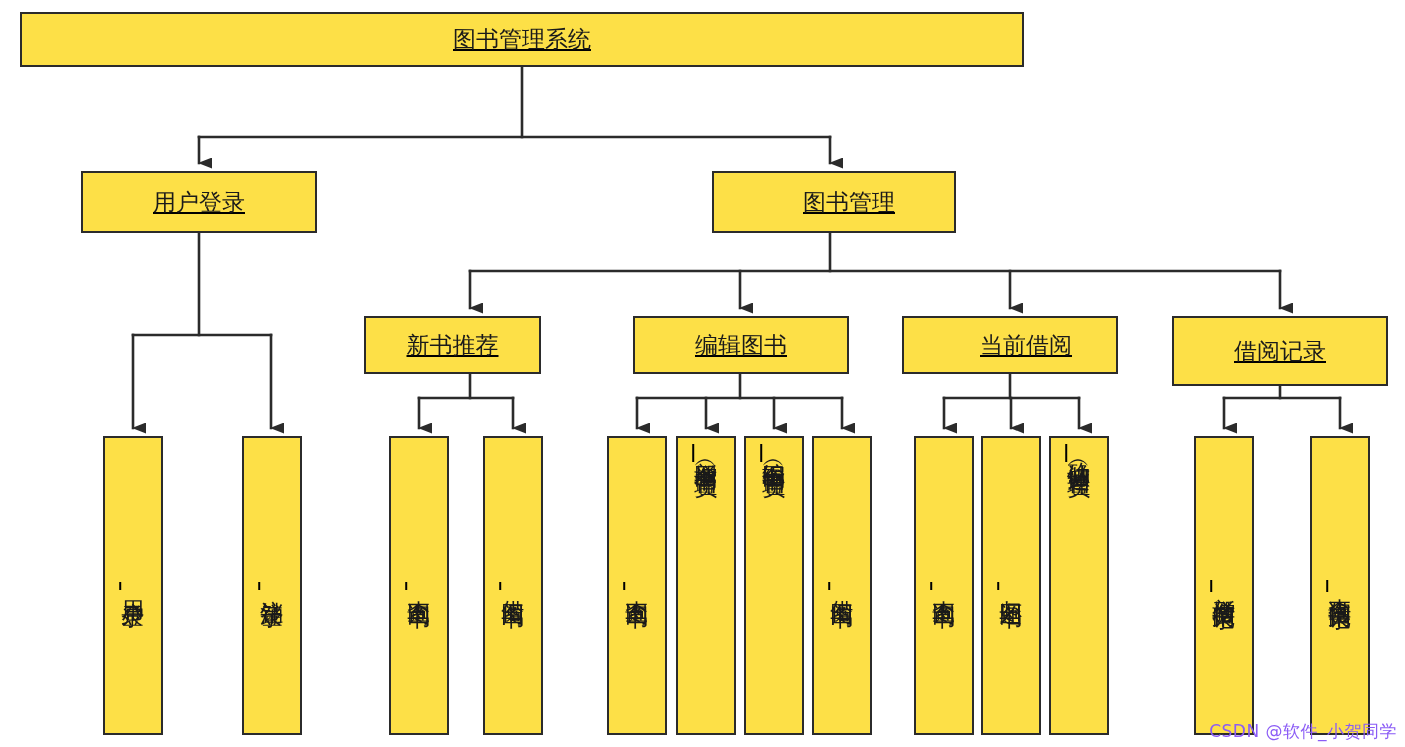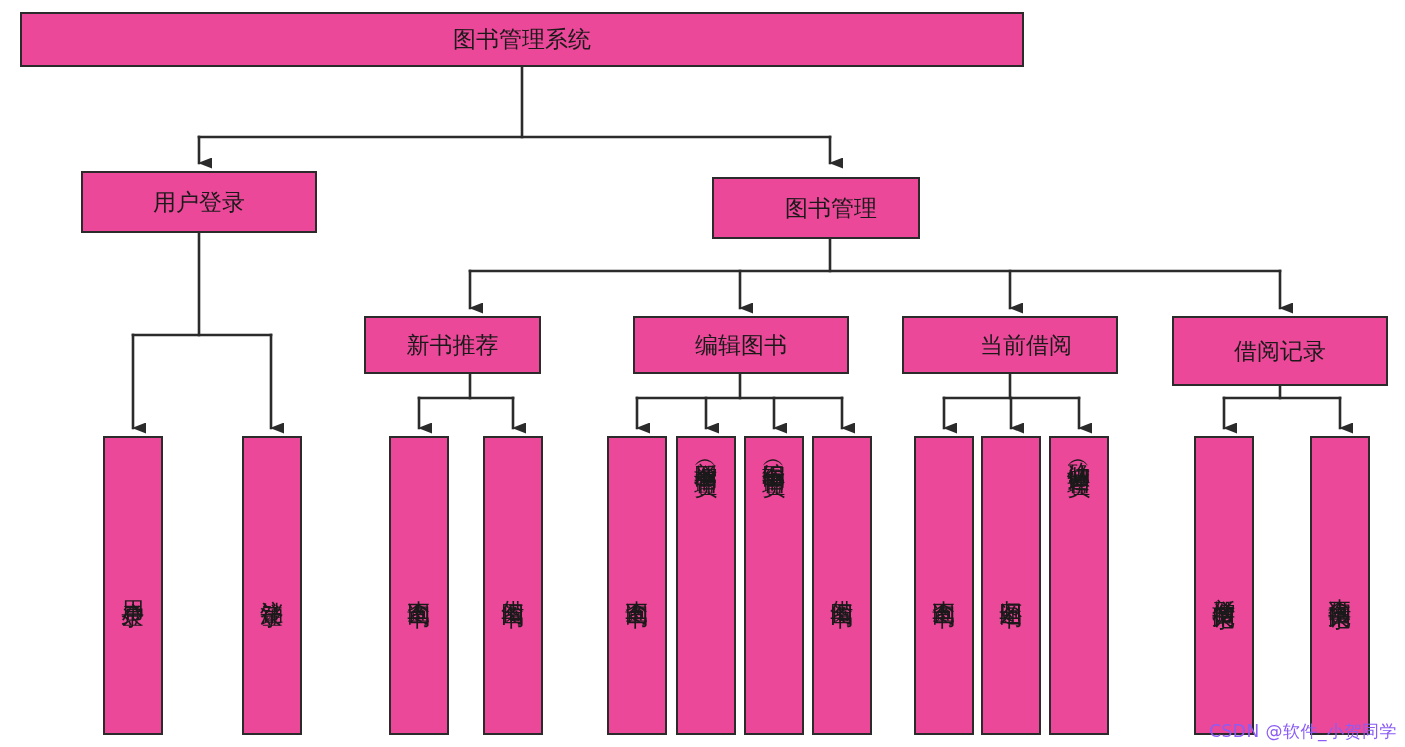--- a/index.html
+++ b/index.html
@@ -20,26 +20,27 @@
   #wires {
     position: absolute;
     left: 0;
     top: 0;
     width: 1405px;
     height: 747px;
   }
   .node {
     position: absolute;
     box-sizing: border-box;
-    background: #ec4899;
+    background: #fde047;
     border: 2.5px solid #2b2b2b;
     display: flex;
     align-items: center;
     justify-content: center;
     z-index: 2;
+    text-decoration: underline;
   }
   .node-label {
     color: #1a1a1a;
     line-height: 1.15;
     white-space: nowrap;
   }
   .node.horizontal .node-label {
     font-size: 23px;
   }
   .node.root .node-label {
@@ -128,21 +129,21 @@
     </g>
   </svg>
 
   <div class="node root horizontal" style="left:20px; top:12px; width:1004px; height:55px;">
     <span class="node-label">图书管理系统</span>
   </div>
 
   <div class="node horizontal" style="left:81px; top:171px; width:236px; height:62px;">
     <span class="node-label">用户登录</span>
   </div>
-  <div class="node horizontal" style="left:712px; top:177px; width:208px; height:62px;padding-left:30px;">
+  <div class="node horizontal" style="left:712px; top:171px; width:244px; height:62px;padding-left:30px;">
     <span class="node-label">图书管理</span>
   </div>
 
   <div class="node horizontal" style="left:364px; top:316px; width:177px; height:58px;">
     <span class="node-label">新书推荐</span>
   </div>
   <div class="node horizontal" style="left:633px; top:316px; width:216px; height:58px;">
     <span class="node-label">编辑图书</span>
   </div>
   <div class="node horizontal" style="left:902px; top:316px; width:216px; height:58px;padding-left:32px;">

